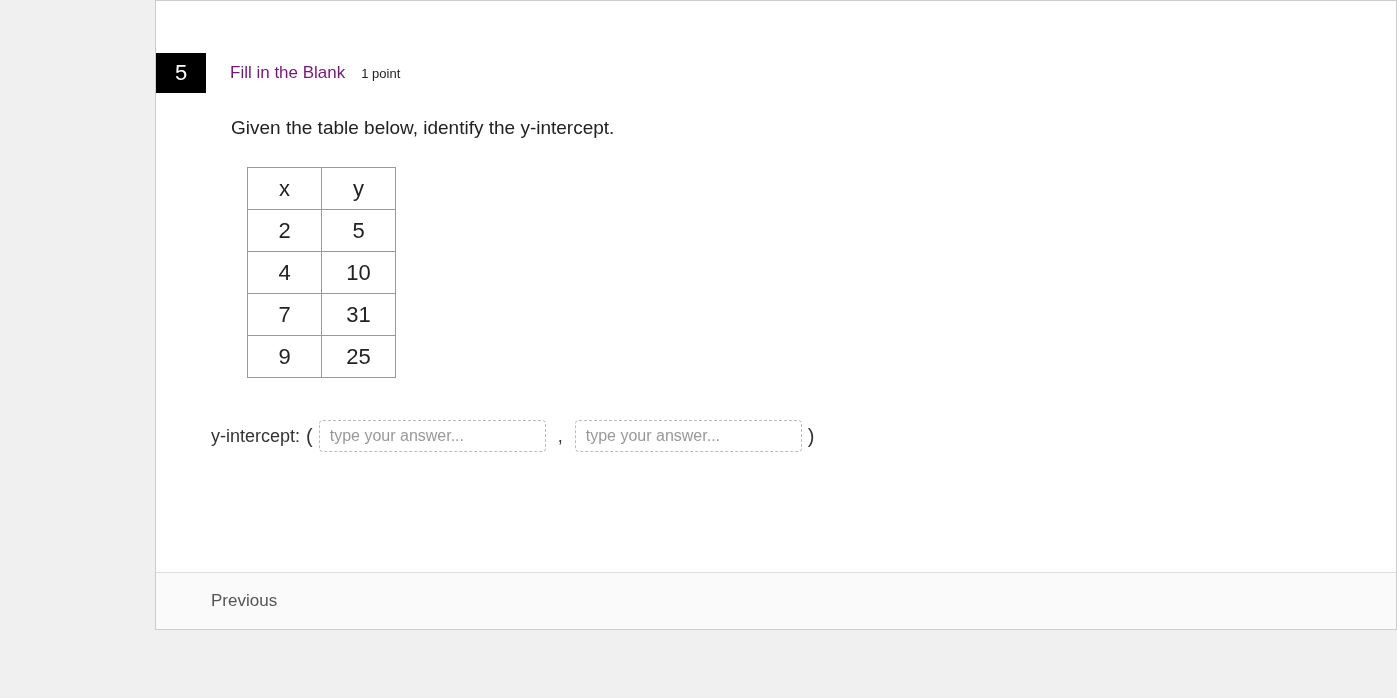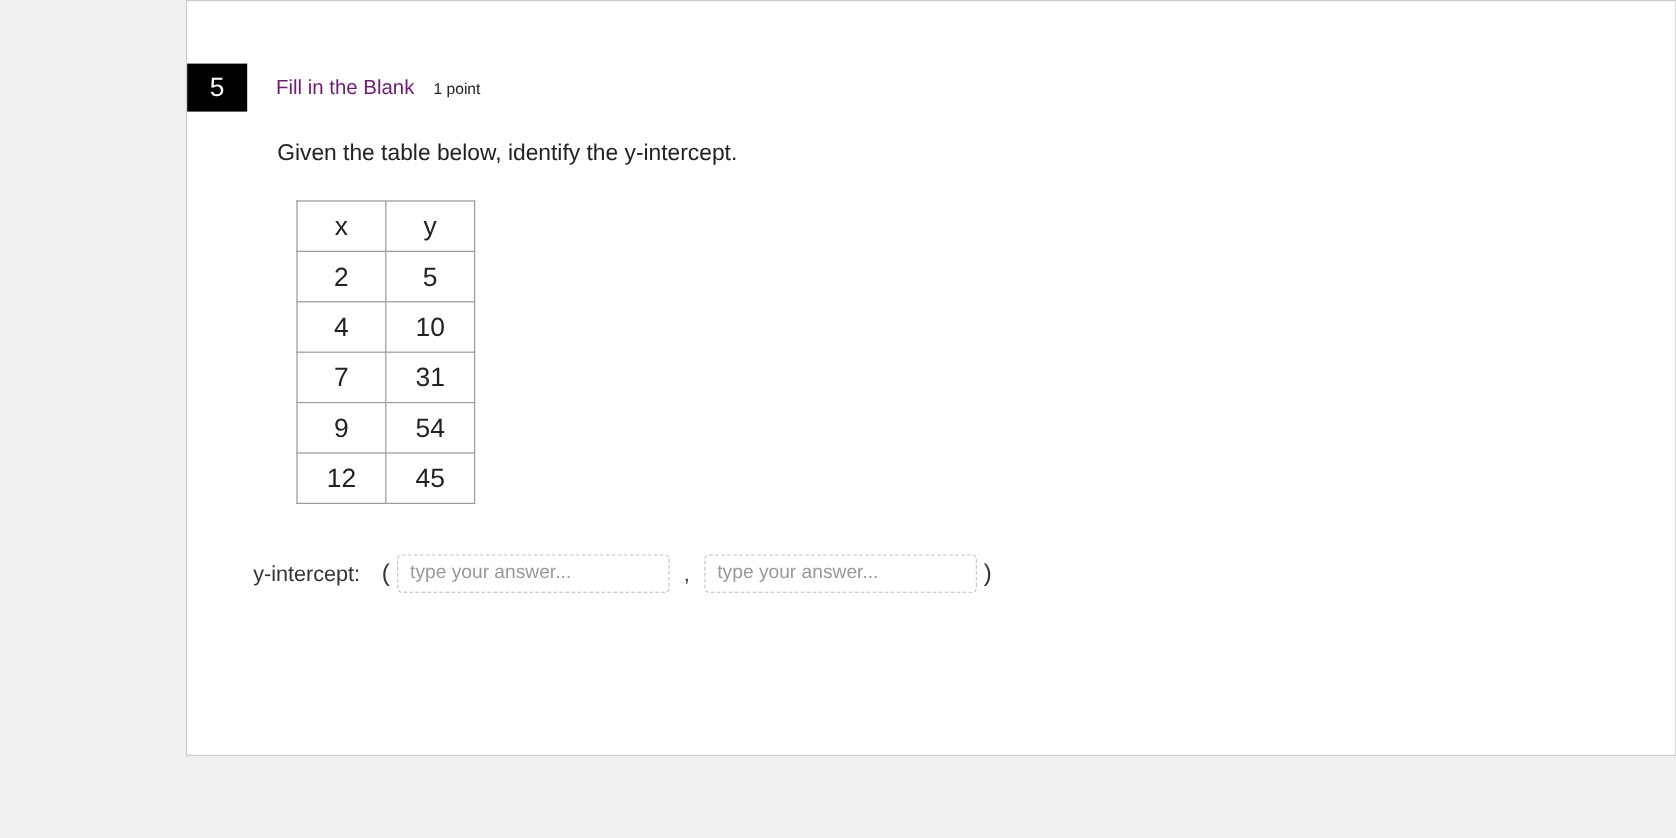--- a/index.html
+++ b/index.html
@@ -79,21 +79,21 @@
     }
     .answer-row {
       display: flex;
       align-items: center;
       font-size: 18px;
       color: #333;
       gap: 6px;
       margin-left: -20px;
     }
     .answer-label {
-      margin-right: 12px;
+      margin-right: 0;
     }
     .paren {
       font-size: 20px;
     }
     .answer-input {
       border: 1px dashed #bbb;
       border-radius: 4px;
       padding: 6px 10px;
       font-size: 16px;
       color: #888;
@@ -151,32 +151,31 @@
       <tr>
         <td>4</td>
         <td>10</td>
       </tr>
       <tr>
         <td>7</td>
         <td>31</td>
       </tr>
       <tr>
         <td>9</td>
-        <td>54</td>
-      </tr>
-      <tr>
-        <td>12</td>
-        <td>45</td>
+        <td>25</td>
       </tr>
     </tbody>
       </table>
 
     <div class="answer-row">
       <span class="answer-label">y-intercept:</span>
       <span class="paren">(</span>
       <input class="answer-input" type="text" placeholder="type your answer..." style="">
       <span class="comma">,</span>
       <input class="answer-input" type="text" placeholder="type your answer..." style="">
       <span class="paren">)</span>
     </div>
   </div>
 
+  <div class="footer">
+    <button class="prev-btn">Previous</button>
+  </div>
 </div>
 
 </body></html>

